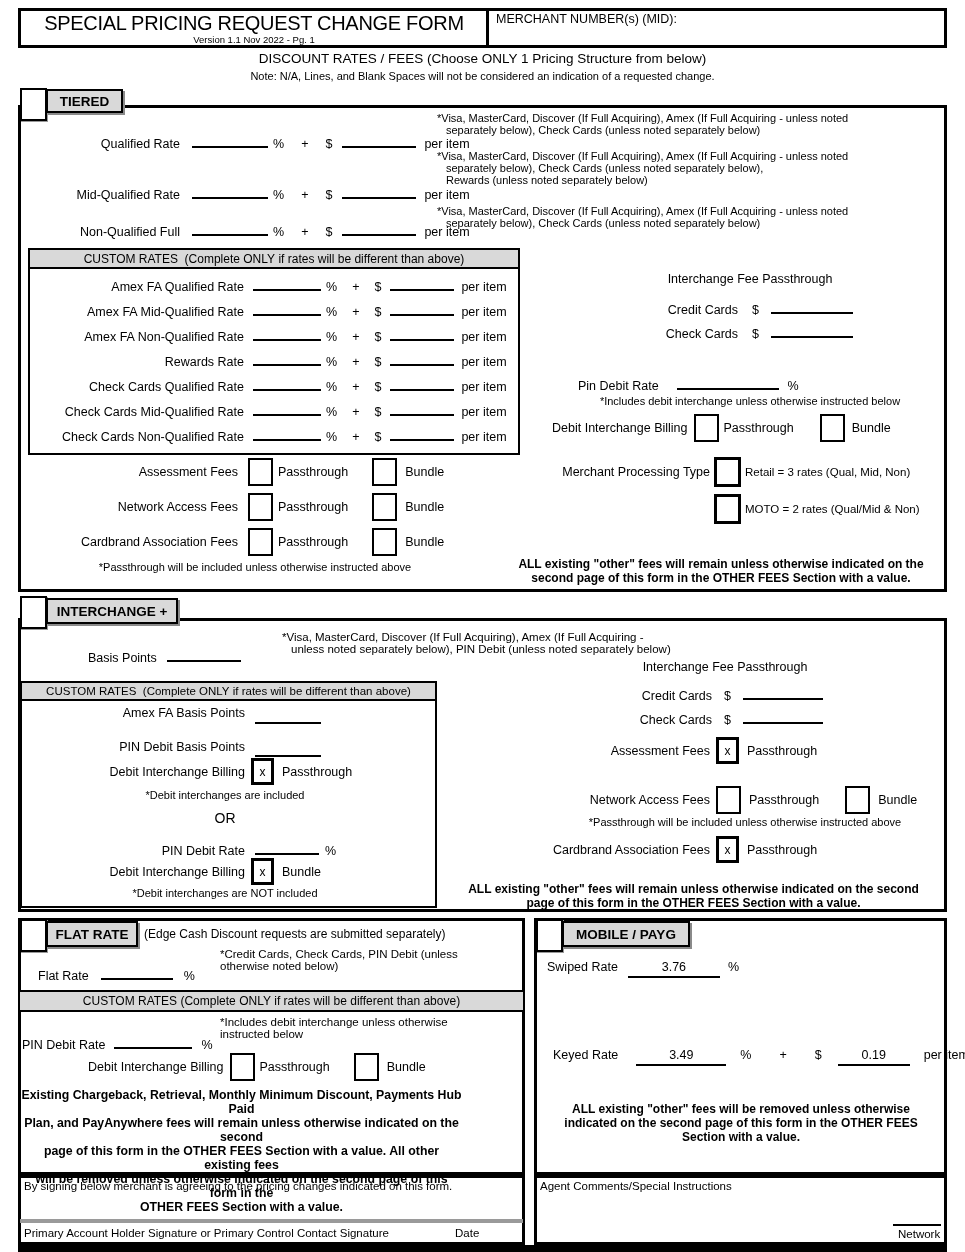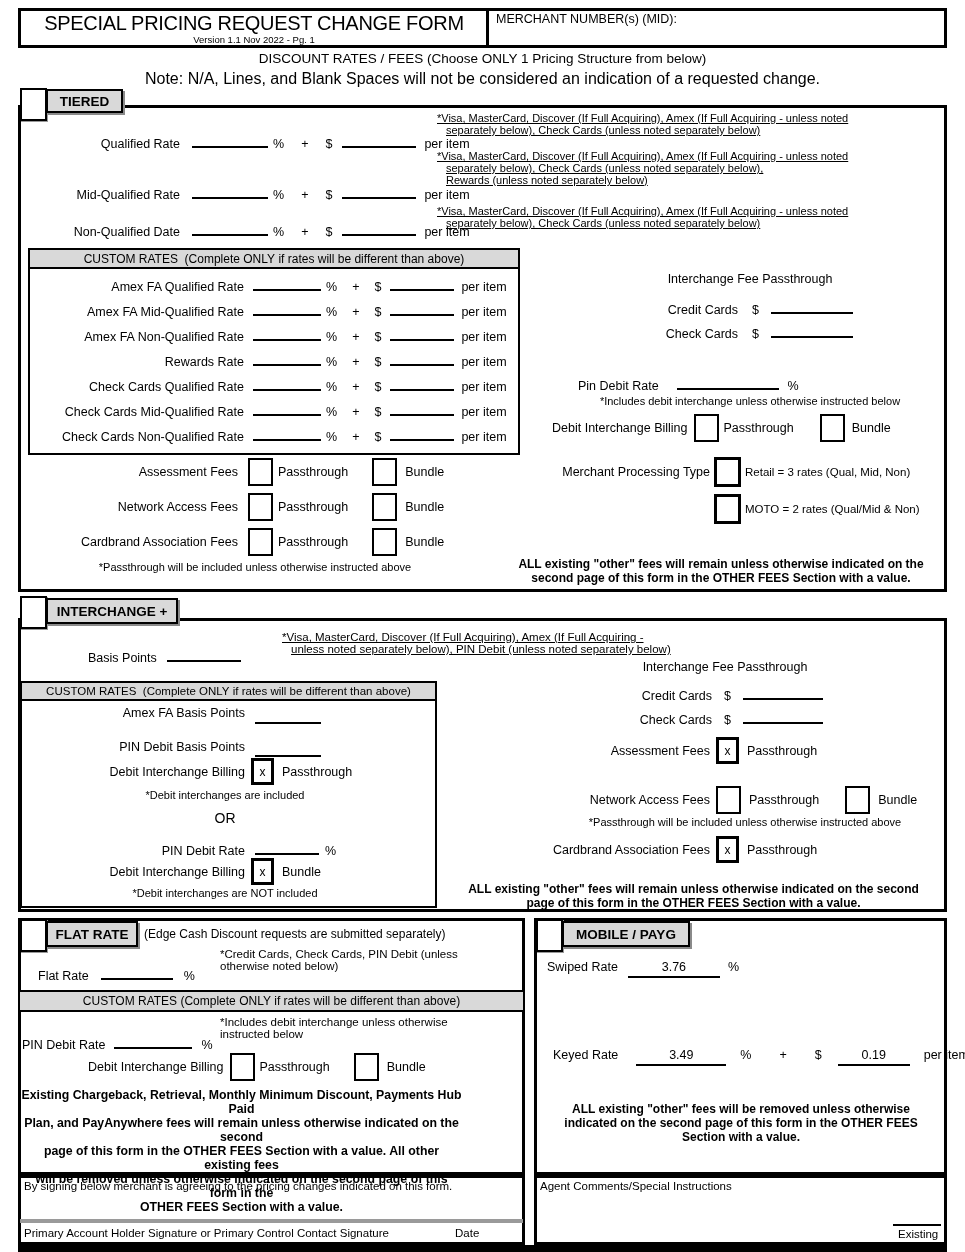--- a/index.html
+++ b/index.html
@@ -17,41 +17,41 @@
   .frow{position:absolute;display:flex;align-items:baseline;font-size:12.5px;white-space:nowrap;}
   .crow{position:absolute;display:flex;align-items:center;font-size:12.5px;white-space:nowrap;}
   .lblr{text-align:right;display:inline-block;}
   .u{display:inline-block;border-bottom:2px solid #000;height:16px;margin-bottom:-4px;
      text-align:center;font-size:12.5px;}
   .cb{display:inline-block;width:25px;height:28px;border:2.5px solid #000;background:#fff;
       box-sizing:border-box;text-align:center;line-height:23px;font-size:12px;flex:0 0 auto;}
   .cbx{width:23px;height:27px;border:3px solid #000;}
   .note{position:absolute;font-size:11px;}
   .n115{font-size:11.5px;}
-  .hang{white-space:pre-line;padding-left:9px;text-indent:-9px;text-decoration:underline;}
+  .hang{white-space:pre-line;padding-left:9px;text-indent:-9px;}
   .prl{white-space:pre-line;}
   .ctr{text-align:center;}
   .b{font-weight:400;}
   .bn{position:absolute;font-size:12px;font-weight:700;text-align:center;white-space:pre-line;}
   .line{position:absolute;border-bottom:2px solid #000;height:0;}
 </style>
 </head>
 <body>
 
 <div class="page">
 
   <div class="box" style="left:18px;top:8px;width:929px;height:40px;"></div>
   <div class="abs" style="left:486px;top:8px;width:3px;height:40px;background:#000;"></div>
   <div class="abs b" style="left:28px;top:12px;width:452px;text-align:center;font-size:20px;letter-spacing:-0.3px;">SPECIAL PRICING REQUEST CHANGE FORM</div>
   <div class="abs" style="left:28px;top:34px;width:452px;text-align:center;font-size:9.5px;">Version 1.1 Nov 2022 - Pg. 1</div>
   <div class="abs" style="left:496px;top:12px;font-size:12.5px;">MERCHANT NUMBER(s) (MID):</div>
   <div class="abs" style="left:680px;top:12px;width:260px;height:32px;"></div>
 
   <div class="abs ctr" style="left:0;top:51px;width:965px;font-size:13.5px;"><span class="b">DISCOUNT RATES / FEES</span><span>  (Choose </span><span class="b">ONLY</span><span> 1 Pricing Structure from below)</span></div>
-  <div class="abs ctr" style="left:0;top:70px;width:965px;font-size:16px;">Note:  N/A, Lines, and Blank Spaces will not be considered an indication of a requested change.</div>
+  <div class="abs ctr" style="left:0;top:70px;width:965px;font-size:11px;">Note:  N/A, Lines, and Blank Spaces will not be considered an indication of a requested change.</div>
 
   <div class="box" style="left:18px;top:105px;width:929px;height:487px;"></div>
   <span class="hcb" style="left:20px;top:88px;width:27px;height:33px;"></span>
   <div class="chip" style="left:46px;top:89px;width:77px;height:24px;">TIERED</div>
 
   <div class="frow" style="left:30px;top:130px;">
     <span class="lblr" style="width:150px;">Qualified Rate</span>
     <span class="u" style="width:76px;margin-left:12px;"></span>
     <span style="margin-left:5px;">%</span>
     <span style="margin-left:17px;">+</span>
@@ -69,21 +69,21 @@
     <span style="margin-left:17px;">+</span>
     <span style="margin-left:17px;">$</span>
     <span class="u" style="width:74px;margin-left:10px;"></span>
     <span style="margin-left:8px;">per item</span>
   </div>
   <div class="note hang" style="left:437px;top:150px;width:508px;">*Visa, MasterCard, Discover (If Full Acquiring), Amex (If Full Acquiring - unless noted
 separately below), Check Cards (unless noted separately below),
 Rewards (unless noted separately below)</div>
 
   <div class="frow" style="left:30px;top:218px;">
-    <span class="lblr" style="width:150px;">Non-Qualified Date</span>
+    <span class="lblr" style="width:150px;">Non-Qualified Full</span>
     <span class="u" style="width:76px;margin-left:12px;"></span>
     <span style="margin-left:5px;">%</span>
     <span style="margin-left:17px;">+</span>
     <span style="margin-left:17px;">$</span>
     <span class="u" style="width:74px;margin-left:10px;"></span>
     <span style="margin-left:8px;">per item</span>
   </div>
   <div class="note hang" style="left:437px;top:205px;width:508px;">*Visa, MasterCard, Discover (If Full Acquiring), Amex (If Full Acquiring - unless noted
 separately below), Check Cards (unless noted separately below)</div>
 
@@ -340,16 +340,16 @@
   <div class="abs n115" style="left:24px;top:1180px;width:496px;">By signing below merchant is agreeing to the pricing changes indicated on this form.</div>
   <div class="abs" style="left:22px;top:1196px;width:496px;height:22px;"></div>
   <div class="abs" style="left:20px;top:1219px;width:503px;height:4px;background:#9a9a9a;"></div>
   <div class="abs n115" style="left:24px;top:1227px;">Primary Account Holder Signature or Primary Control Contact Signature</div>
   <div class="abs n115" style="left:455px;top:1227px;">Date</div>
 
   <div class="box" style="left:534px;top:1175px;width:413px;height:70px;"></div>
   <div class="abs n115" style="left:540px;top:1180px;">Agent Comments/Special Instructions</div>
   <div class="abs" style="left:540px;top:1196px;width:340px;height:42px;"></div>
   <div class="line" style="left:893px;top:1224px;width:48px;"></div>
-  <div class="abs n115" style="left:898px;top:1228px;">Existing</div>
+  <div class="abs n115" style="left:898px;top:1228px;">Network</div>
 
   <div class="abs" style="left:18px;top:1245px;width:929px;height:7px;background:#000;"></div>
 </div>
 
 </body></html>

